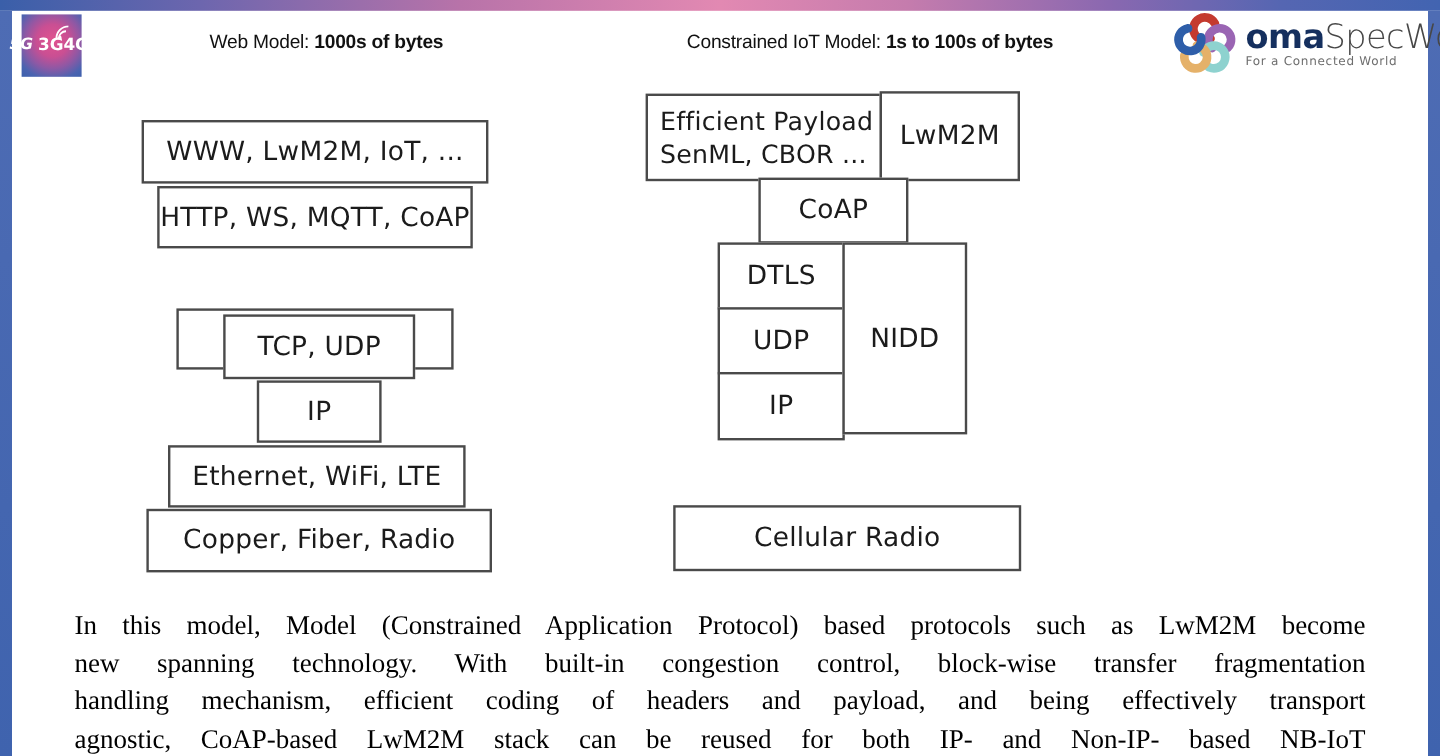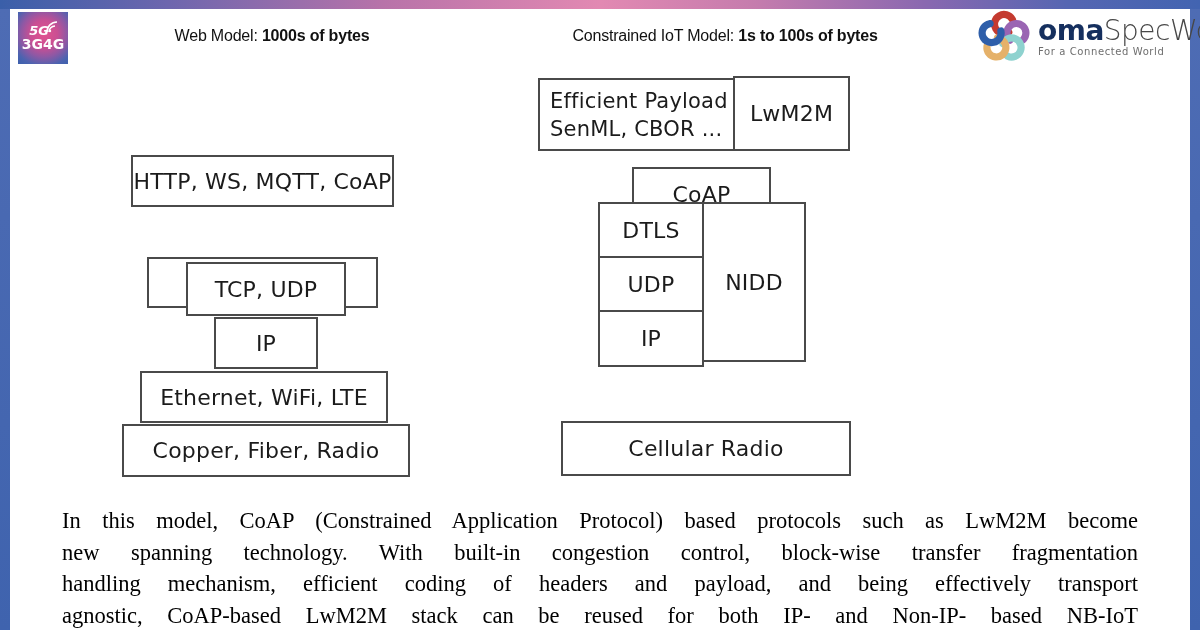--- a/index.html
+++ b/index.html
@@ -8,21 +8,21 @@
   
   .top-bar{position:absolute;left:0;top:0;width:1200px;height:9px;
     background:linear-gradient(90deg,#3a5fa9 0%,#6d66ae 14%,#b873a9 32%,#e289b2 50%,#c57cad 63%,#8a68b0 77%,#5566b2 89%,#4264b1 100%);}
   .side-border{position:absolute;top:9px;bottom:0;width:10px;background:linear-gradient(180deg,#4e6cb4,#3f63ae);}
   .side-border.left{left:0;}
   .side-border.right{right:0;}
 
   
   .badge{position:absolute;left:18px;top:12px;width:50px;height:52px;
     background:radial-gradient(circle at 52% 42%, #e1538f 0%, #c94f93 34%, #8f58a4 58%, #4a63b0 82%, #3c60ac 100%);
-    display:flex;flex-direction:column;align-items:center;justify-content:center;color:#fff;}
+    display:flex;flex-direction:row;align-items:center;justify-content:center;color:#fff;}
   .badge .l1{font-size:13px;font-weight:bold;font-style:italic;line-height:12px;position:relative;left:-4px;}
   .badge .l2{font-size:14px;font-weight:bold;line-height:15px;letter-spacing:0px;}
   .badge svg{position:absolute;left:28px;top:9px;}
 
   
   .hdr{position:absolute;top:27px;font-size:16px;color:#111;text-align:center;
        font-family:"Liberation Sans",sans-serif;letter-spacing:-0.2px;}
   .hdr b{font-weight:700;}
   .hdr.left{left:92px;width:360px;}
   .hdr.right{left:505px;width:440px;}
@@ -44,21 +44,21 @@
   .wb-tls{left:147px;top:209px;width:231px;height:51px;margin-top:48px;}
   .wb-tcp{left:186px;top:262px;width:160px;height:54px;}
   .wb-ip{left:214px;top:317px;width:104px;height:52px;}
   .wb-eth{left:140px;top:371px;width:248px;height:52px;}
   .wb-copper{left:122px;top:424px;width:288px;height:53px;}
 
   .ib-payload{left:538px;top:78px;width:197px;height:73px;
       flex-direction:column;align-items:flex-start;justify-content:center;
       padding-left:10px;font-size:21px;line-height:28px;text-align:left;}
   .ib-lwm2m{left:733px;top:76px;width:117px;height:75px;}
-  .ib-coap{left:632px;top:167px;width:139px;height:55px;text-decoration:underline;}
+  .ib-coap{left:632px;top:148px;width:125px;height:55px;}
   .ib-dtls{left:598px;top:202px;width:106px;height:56px;}
   .ib-udp{left:598px;top:256px;width:106px;height:56px;}
   .ib-ip{left:598px;top:310px;width:106px;height:57px;}
   .ib-nidd{left:702px;top:202px;width:104px;height:160px;}
   .ib-nbiot{left:577px;top:365px;width:254px;height:56px;}
   .ib-cell{left:561px;top:421px;width:290px;height:55px;}
 
   
   .body-text{position:absolute;left:62px;width:1076px;top:505px;
     font-family:"Liberation Serif","DejaVu Serif",serif;font-size:22.5px;line-height:31.6px;color:#000;}
@@ -95,39 +95,40 @@
         <circle cx="20.4" cy="37.5" r="9.5" stroke="#e5b169" stroke-width="7.2" stroke-dasharray="45 18" transform="rotate(276 20.4 37.5)"></circle>
         <circle cx="15.6" cy="23" r="9.5" stroke="#2e5ea9" stroke-width="7.2" stroke-dasharray="45 18" transform="rotate(348 15.6 23)"></circle>
       </g>
     </svg>
     <div class="oma-text">
       <div class="oma-name"><span class="bold">oma</span><span class="light">SpecWorks</span></div>
       <div class="oma-tag">For a Connected World</div>
     </div>
   </div>
 
+  <div class="box wb-www">WWW, LwM2M, IoT, ...</div>
   <div class="box wb-http">HTTP, WS, MQTT, CoAP</div>
   <div class="box wb-tls">TLS, DTLS</div>
   <div class="box wb-tcp">TCP, UDP</div>
   <div class="box wb-ip">IP</div>
   <div class="box wb-eth">Ethernet, WiFi, LTE</div>
   <div class="box wb-copper">Copper, Fiber, Radio</div>
 
   <div class="box ib-payload">
     <span>Efficient Payload</span>
     <span>SenML, CBOR ...</span>
   </div>
   <div class="box ib-lwm2m">LwM2M</div>
   <div class="box ib-coap">CoAP</div>
   <div class="box ib-dtls">DTLS</div>
   <div class="box ib-udp">UDP</div>
   <div class="box ib-ip">IP</div>
   <div class="box ib-nidd">NIDD</div>
   <div class="box ib-cell">Cellular Radio</div>
 
   <div class="body-text">
-    <div class="line">In this model, CoAP (Constrained Application Protocol) based protocols such as LwM2M become</div>
+    <div class="line">In this model, Model (Constrained Application Protocol) based protocols such as LwM2M become</div>
     <div class="line">new spanning technology. With built-in congestion control, block-wise transfer fragmentation</div>
     <div class="line">handling mechanism, efficient coding of headers and payload, and being effectively transport</div>
     <div class="line">agnostic, CoAP-based LwM2M stack can be reused for both IP- and Non-IP- based NB-IoT</div>
   </div>
 
 </div>
 
 </body></html>

